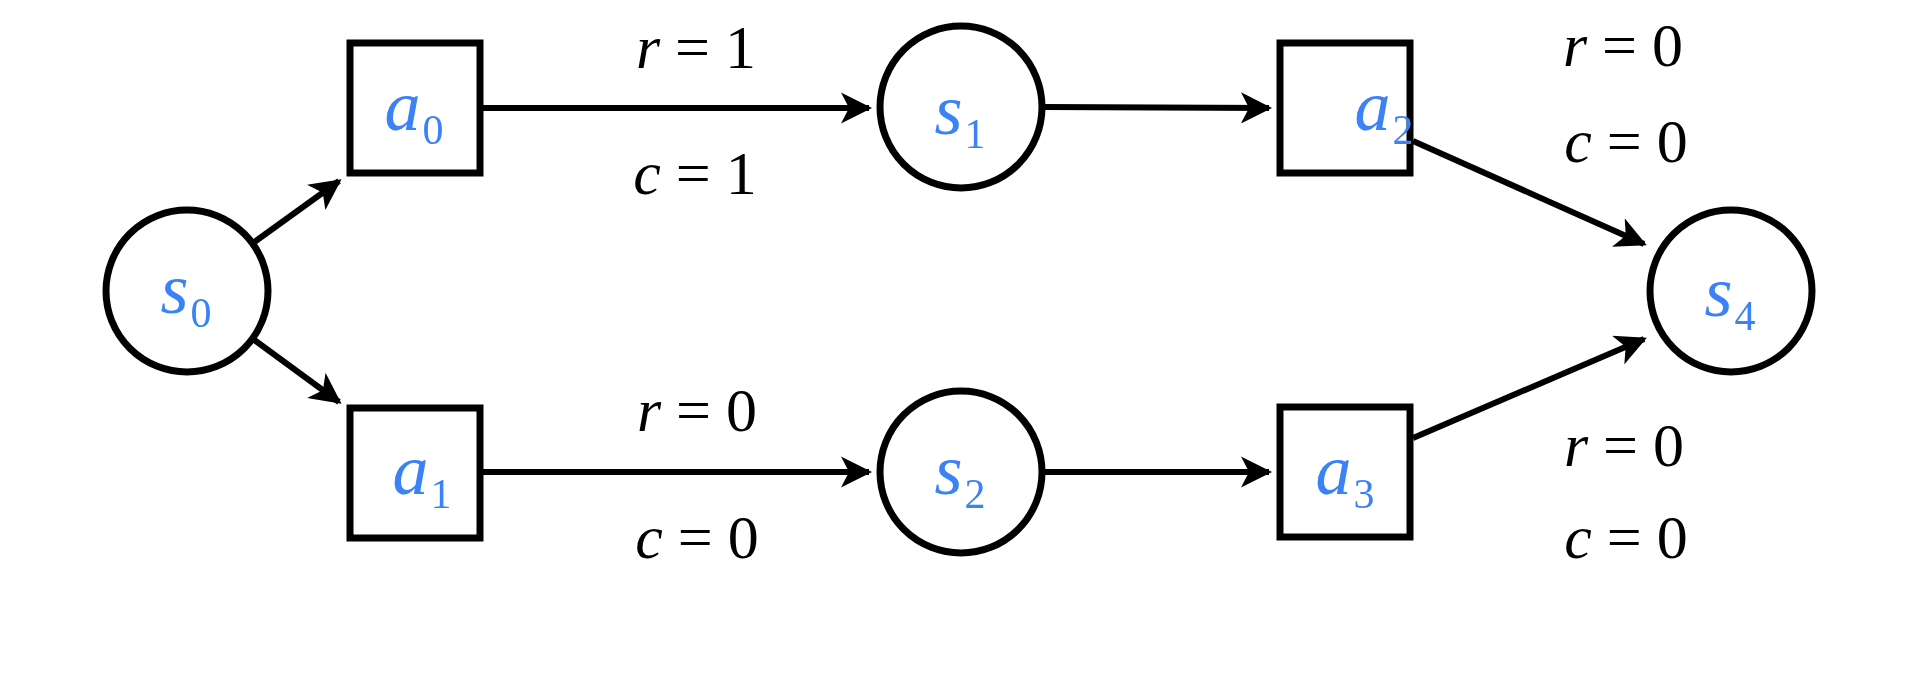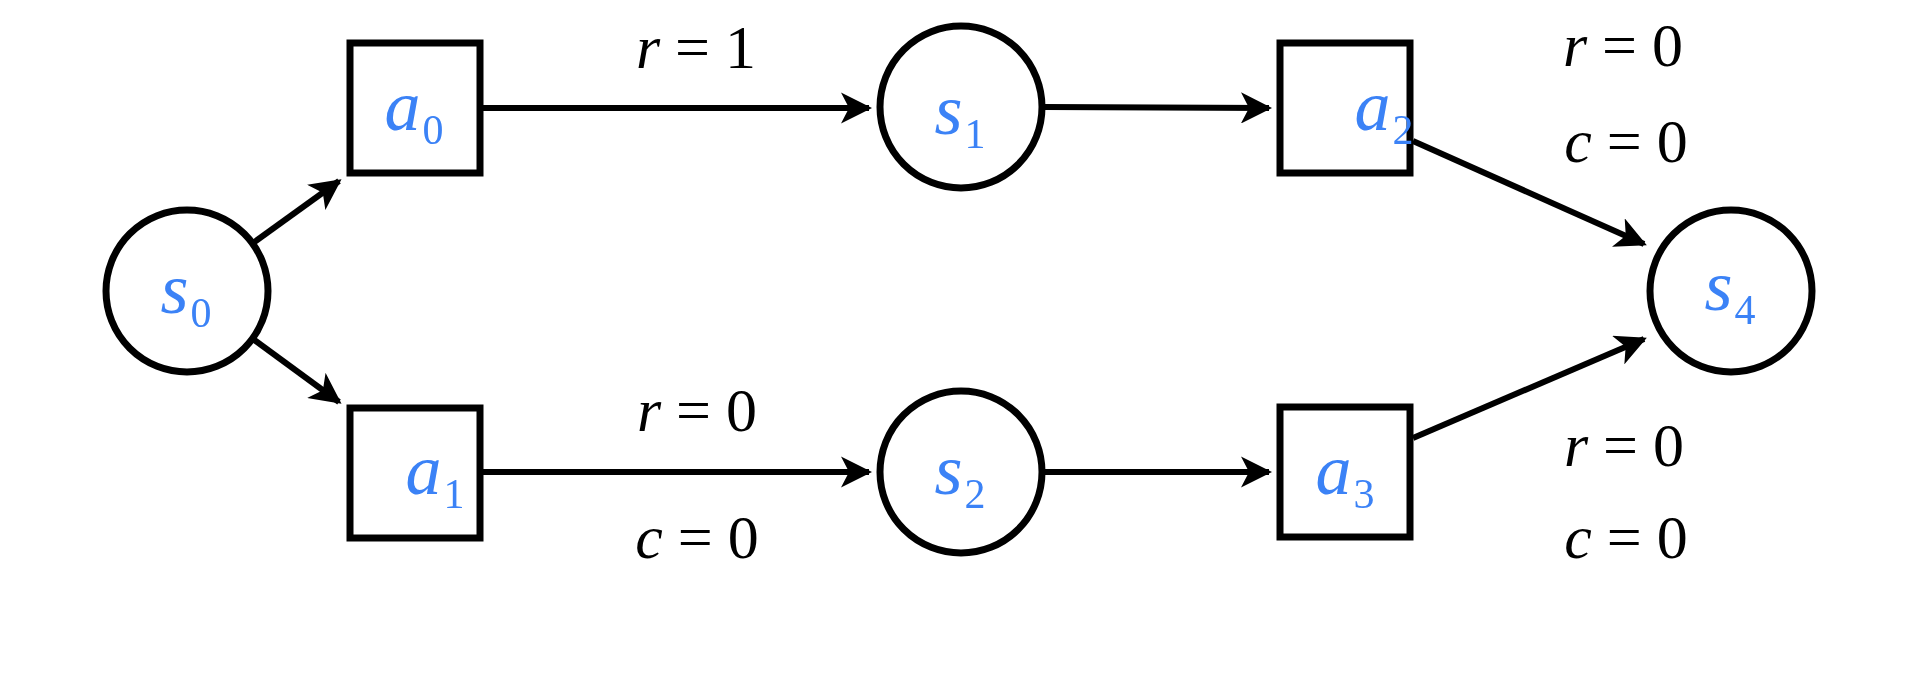--- a/index.html
+++ b/index.html
@@ -92,41 +92,44 @@
       <circle cx="1731" cy="291" r="81"></circle>
     </g>
   </svg>
 
   <div class="nlabel" style="left:186px; top:293px;text-align:right;">
     <span class="base">s</span><span class="sub">0</span>
   </div>
   <div class="nlabel" style="left:414px; top:110px;">
     <span class="base">a</span><span class="sub">0</span>
   </div>
-  <div class="nlabel" style="left:435px; top:474px;">
+  <div class="nlabel" style="left:422px; top:474px;">
     <span class="base">a</span><span class="sub">1</span>
   </div>
   <div class="nlabel" style="left:960px; top:114px;">
     <span class="base">s</span><span class="sub">1</span>
   </div>
   <div class="nlabel" style="left:960px; top:474px;text-align:right;">
     <span class="base">s</span><span class="sub">2</span>
   </div>
   <div class="nlabel" style="left:1384px; top:110px;">
     <span class="base">a</span><span class="sub">2</span>
   </div>
   <div class="nlabel" style="left:1345px; top:474px;font-family:Liberation Serif, serif;">
     <span class="base">a</span><span class="sub">3</span>
   </div>
-  <div class="nlabel" style="left:1730px; top:290px;">
+  <div class="nlabel" style="left:1730px; top:296px;">
     <span class="base">s</span><span class="sub">4</span>
   </div>
 
   <div class="elabel" style="left:696px; top:47px;">
     <span class="var">r</span><span class="eq">=</span><span class="val">1</span>
+  </div>
+  <div class="elabel" style="left:695px; top:173px;">
+    <span class="var">c</span><span class="eq">=</span><span class="val">1</span>
   </div>
 
   <div class="elabel" style="left:697px; top:410px;">
     <span class="var">r</span><span class="eq">=</span><span class="val">0</span>
   </div>
   <div class="elabel" style="left:697px; top:537px;">
     <span class="var">c</span><span class="eq">=</span><span class="val">0</span>
   </div>
 
   <div class="elabel" style="left:1623px; top:45px;">

